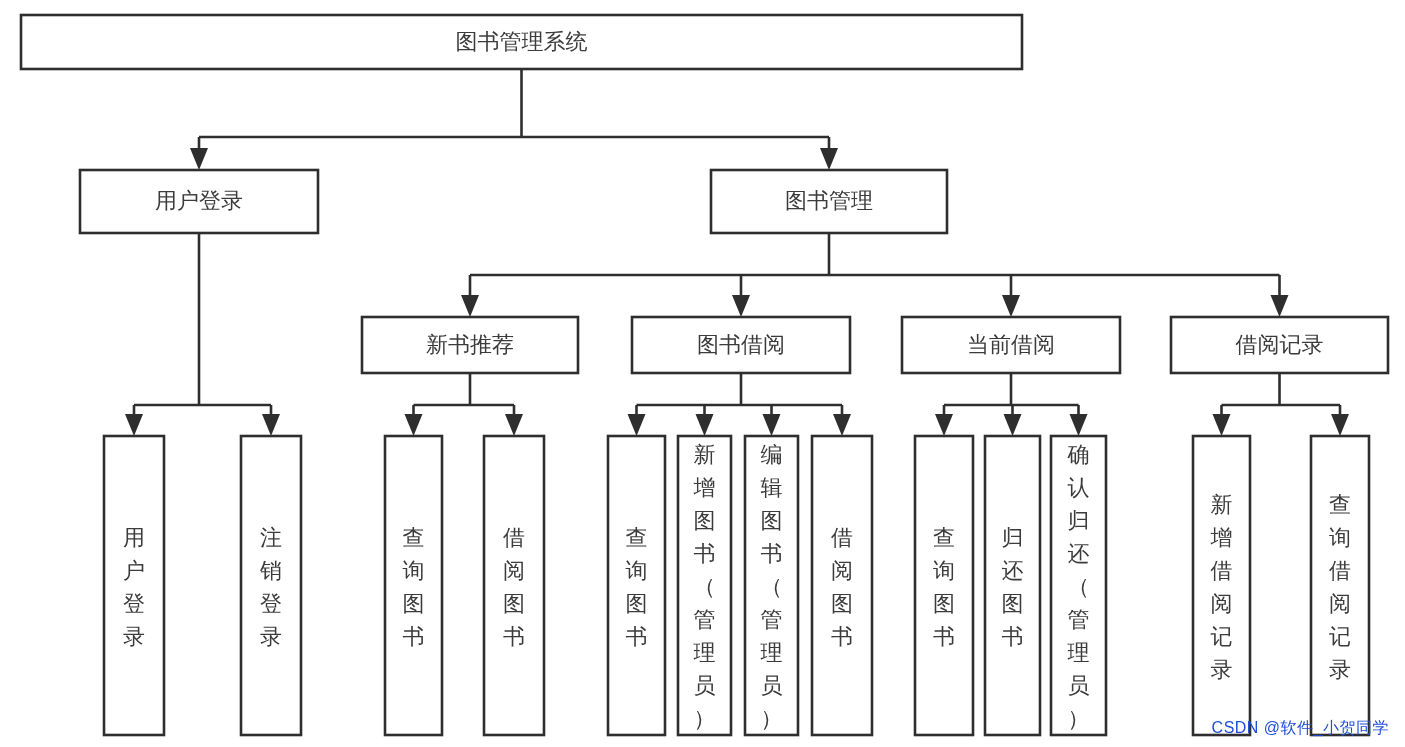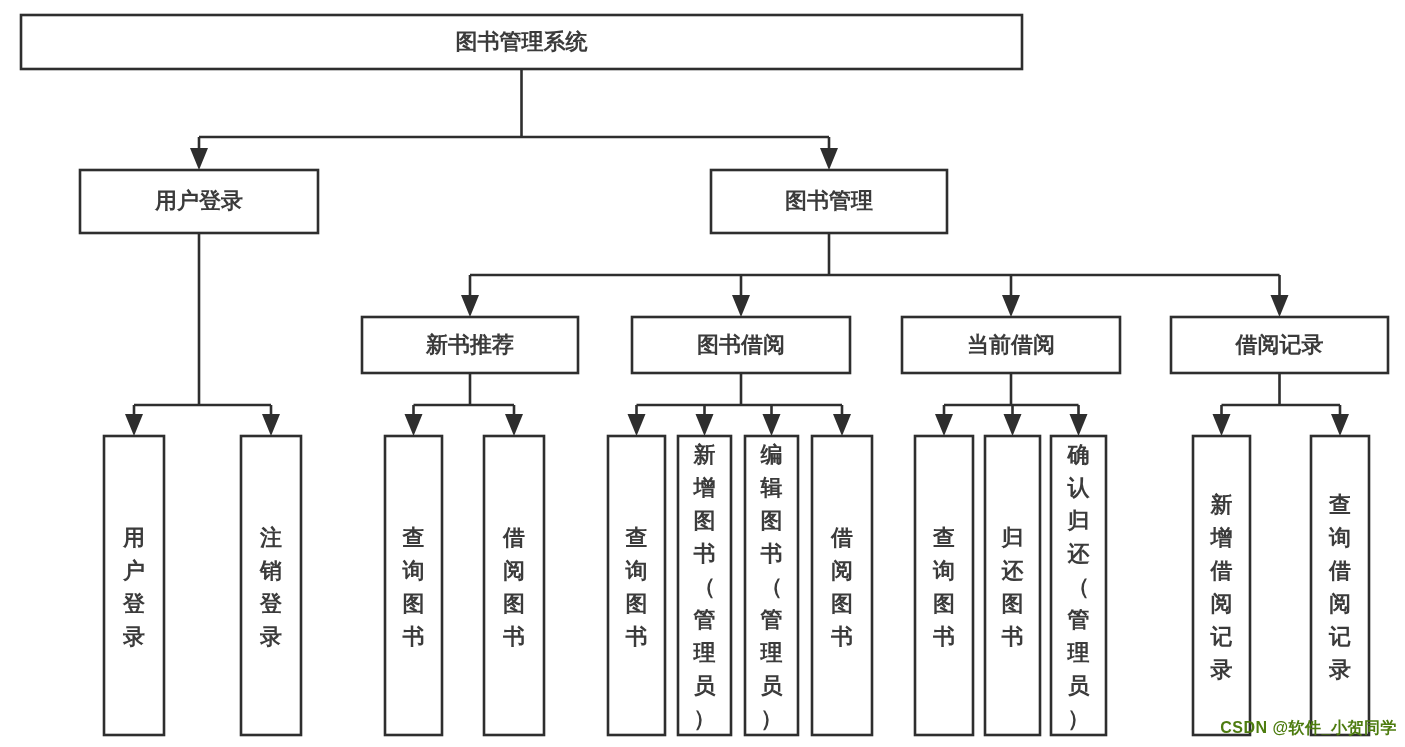--- a/index.html
+++ b/index.html
@@ -11,21 +11,20 @@
     width: 1405px;
     height: 747px;
     font-family: "Liberation Sans", "DejaVu Sans", sans-serif;
     overflow: hidden;
     position: relative;
   }
   #diagram-root {
     position: relative;
     width: 1405px;
     height: 747px;
-    font-weight: bold;
   }
   svg.diagram-canvas {
     position: absolute;
     top: 0;
     left: 0;
     width: 1405px;
     height: 747px;
   }
   .node-box {
     fill: #ffffff;
@@ -50,25 +49,25 @@
     dominant-baseline: middle;
   }
   .node-label-vertical {
     fill: #3b3b3b;
     font-family: "Liberation Sans", "DejaVu Sans", sans-serif;
     font-size: 22px;
     text-anchor: middle;
   }
   .watermark {
     position: absolute;
-    right: 8px;
+    right: 16px;
     bottom: 8px;
     font-family: "Liberation Sans", "DejaVu Sans", sans-serif;
     font-size: 16px;
-    color: #4d7c0f;
+    color: #1d4ed8;
     letter-spacing: 0.5px;
     white-space: nowrap;
     pointer-events: none;
     margin-top: 20px;
   }
 </style>
 </head>
 <body>
 
 <div id="diagram-root">

